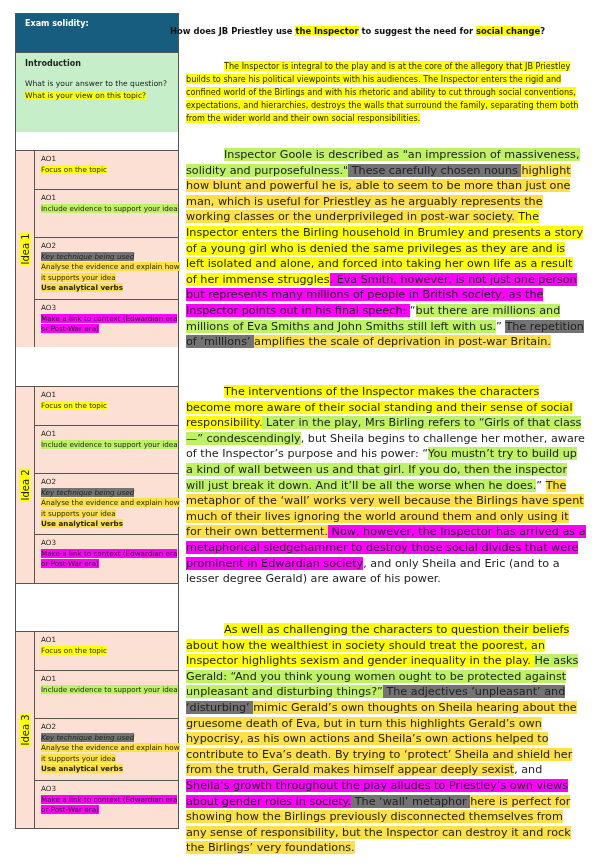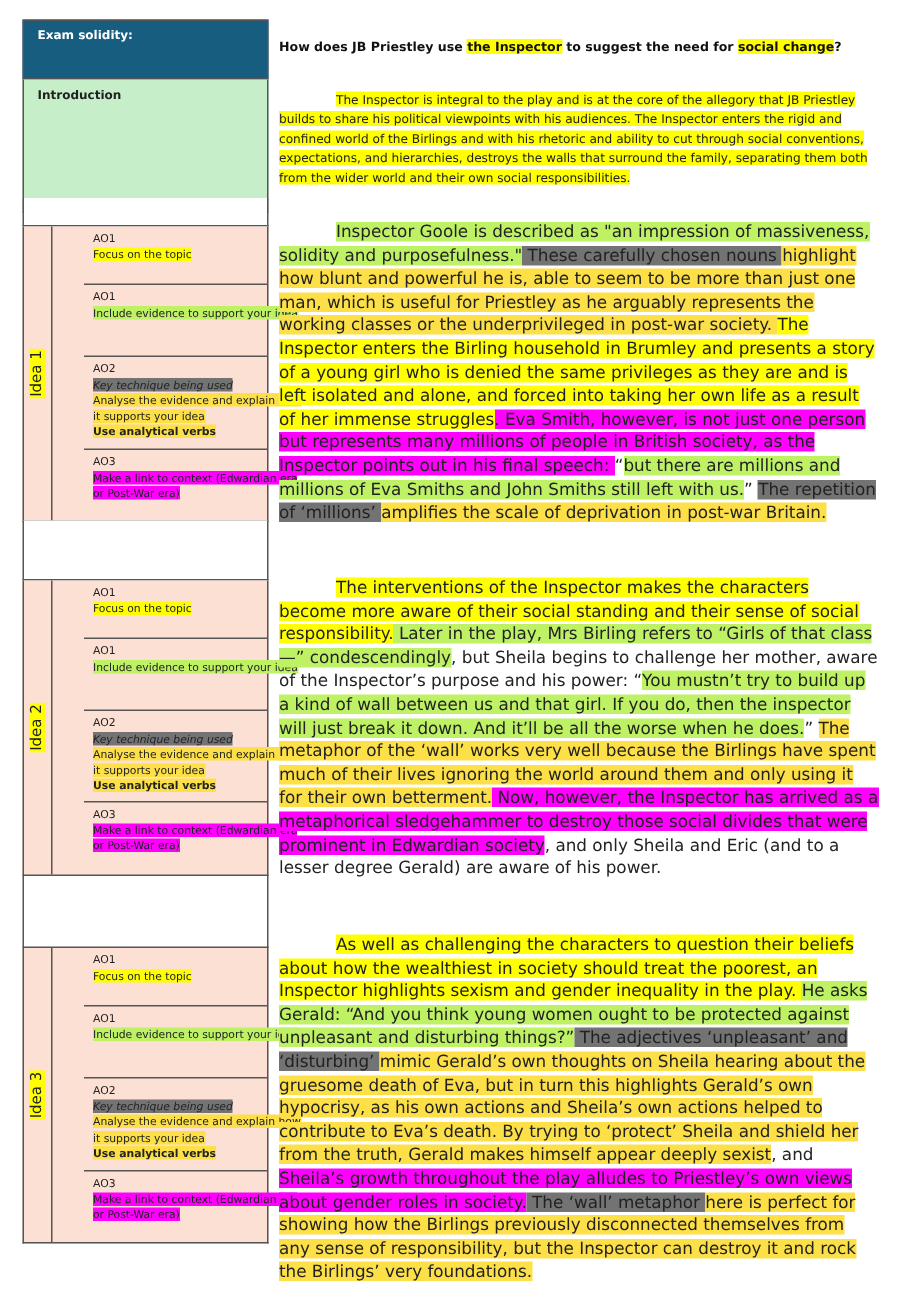--- a/index.html
+++ b/index.html
@@ -9,43 +9,47 @@
   .hdr { top: 13px; height: 40px; background: #175d7f; color: #fff; border-top: 1px solid #555; }
   .hdr span { position: absolute; left: 9px; top: 5px; font-size: 8px; font-weight: bold; }
   .intro { top: 53px; height: 89px; background: #c6efc9; }
   .intro .t { position: absolute; left: 9px; top: 6px; font-size: 8px; font-weight: bold; }
   .intro .q { position: absolute; left: 9px; top: 25px; font-size: 7.6px; line-height: 11.5px; width: 150px; }
   .blank { background: #fff; }
   .idea { background: #fbe0d3; }
   .idea .lab-col { position: absolute; left: 0; top: 0; bottom: 0; width: 19px; border-right: 1px solid #555; }
   .idea .lab { position: absolute; left: 50%; top: 50%; transform: translate(-50%,-50%) rotate(-90deg);
                font-size: 10px; background: #ffff00; white-space: nowrap; padding: 0 1px; color: #222; }
-  .cell { position: absolute; left: 19px; right: 0; border-bottom: 1px solid #555; font-size: 7.2px; line-height: 10.6px; padding: 3px 0 0 6px; margin-left: 21px; }
+  .cell { position: absolute; left: 19px; right: 0; border-bottom: 1px solid #555; font-size: 7.2px; line-height: 10.6px; padding: 3px 0 0 6px; }
   .cell:last-child { border-bottom: none; }
   .cell .ao { display: block; }
   .hl-y { background: #ffff00; }
   .hl-g { background: #bef264; }
   .hl-c { background: #fde047; }
   .hl-m { background: #ff00ff; }
   .hl-gr { background: #737373; }
   .ital { font-style: italic; }
   .bold { font-weight: bold; }
-  .question { position: absolute; left: 186px; top: 26px; font-size: 8.4px; font-weight: bold; color: #111; white-space: nowrap; }
+  .question { position: absolute; left: 170px; top: 26px; font-size: 8.4px; font-weight: bold; color: #111; white-space: nowrap; }
   .p-intro { position: absolute; left: 186px; top: 60px; width: 396px; font-size: 8.1px; line-height: 12.9px; color: #222; }
   .para { position: absolute; left: 186px; width: 400px; font-size: 11.2px; line-height: 15.6px; color: #222; }
   .indent { display: inline-block; width: 38px; }
 </style>
 </head>
 <body>
 
 <div class="row hdr">
   <span>Exam solidity:</span>
 </div>
 <div class="row intro">
   <span class="t">Introduction</span>
+  <div class="q">
+    <span>What is your answer to the question?</span><br>
+    <span class="hl-y">What is your view on this topic?</span>
+  </div>
 </div>
 <div class="row blank" style="top:132px;height:19px;"></div>
 
 <div id="ideas-host">
     <div class="row idea" style="top: 151px; height: 197px;">
       <div class="lab-col">
         <span class="lab">Idea 1</span>
       </div>
       <div class="cell" style="top:0px;height:39px;">
         <div style="width:140px"><span class="ao">AO1</span><span class="hl-y">Focus on the topic</span></div>

